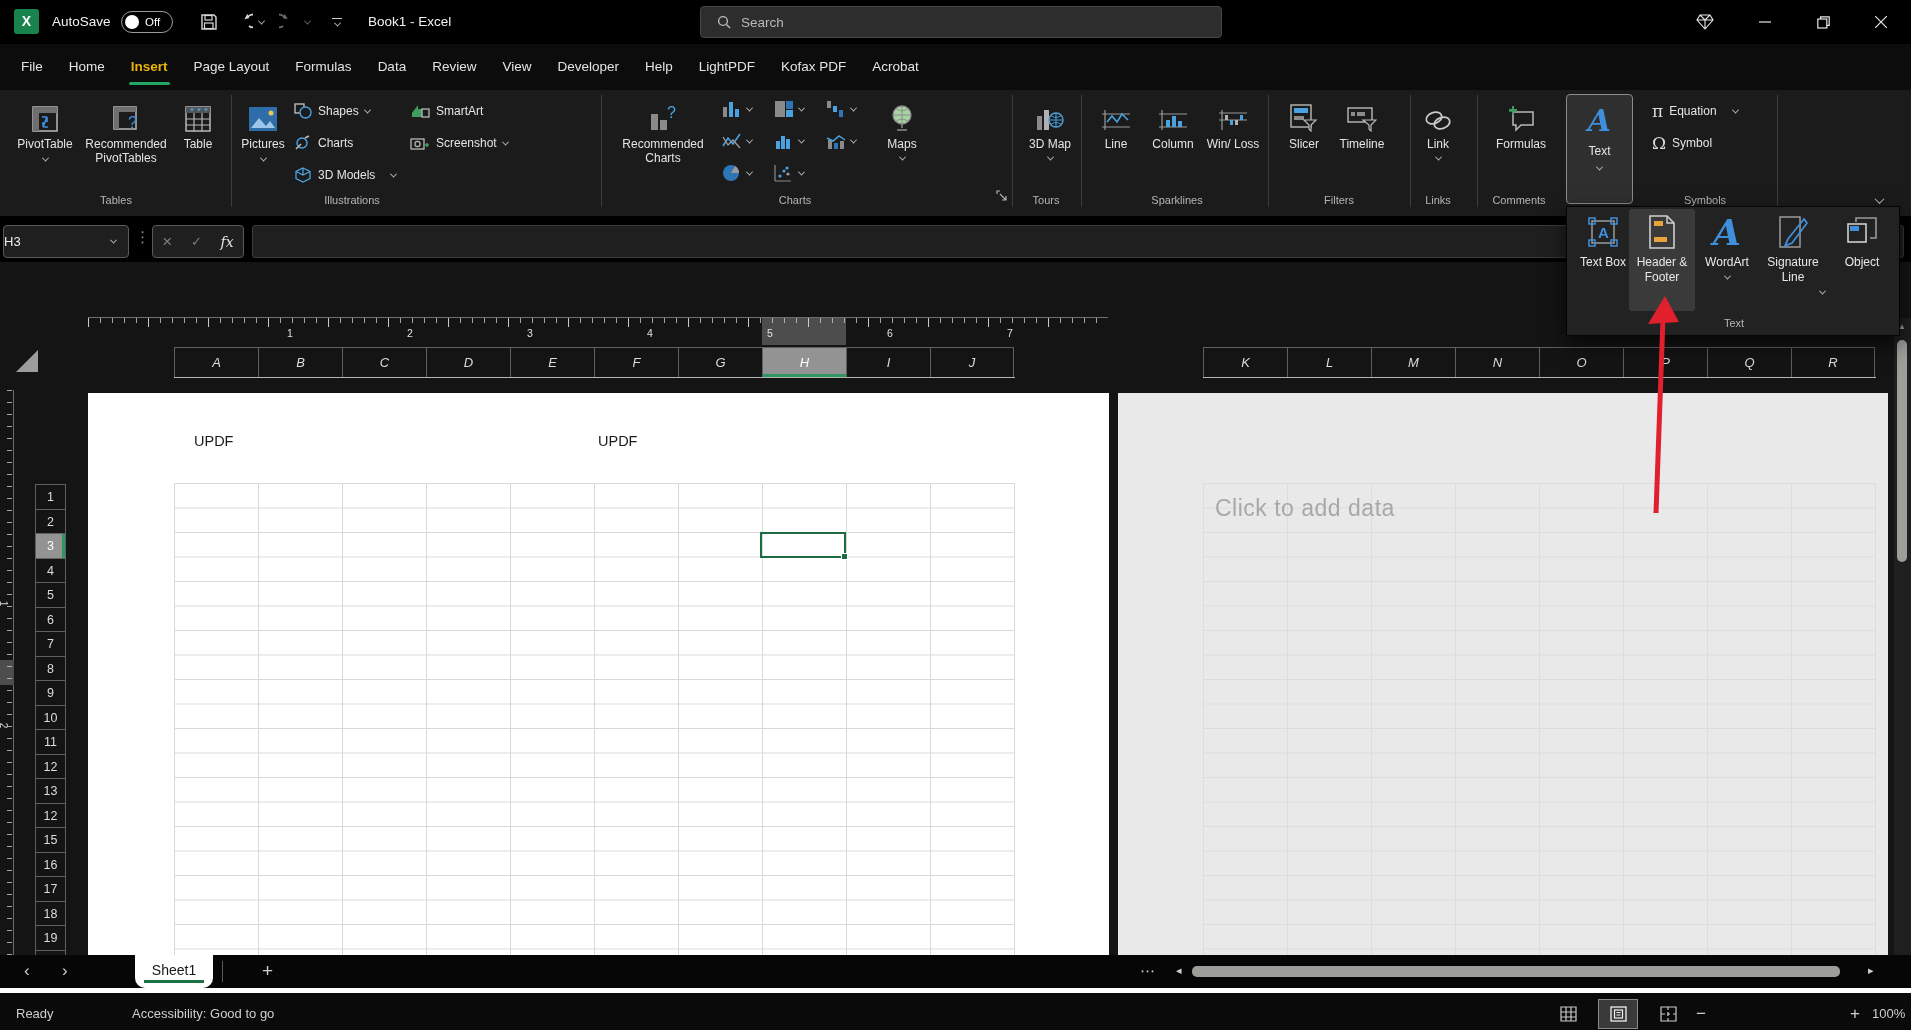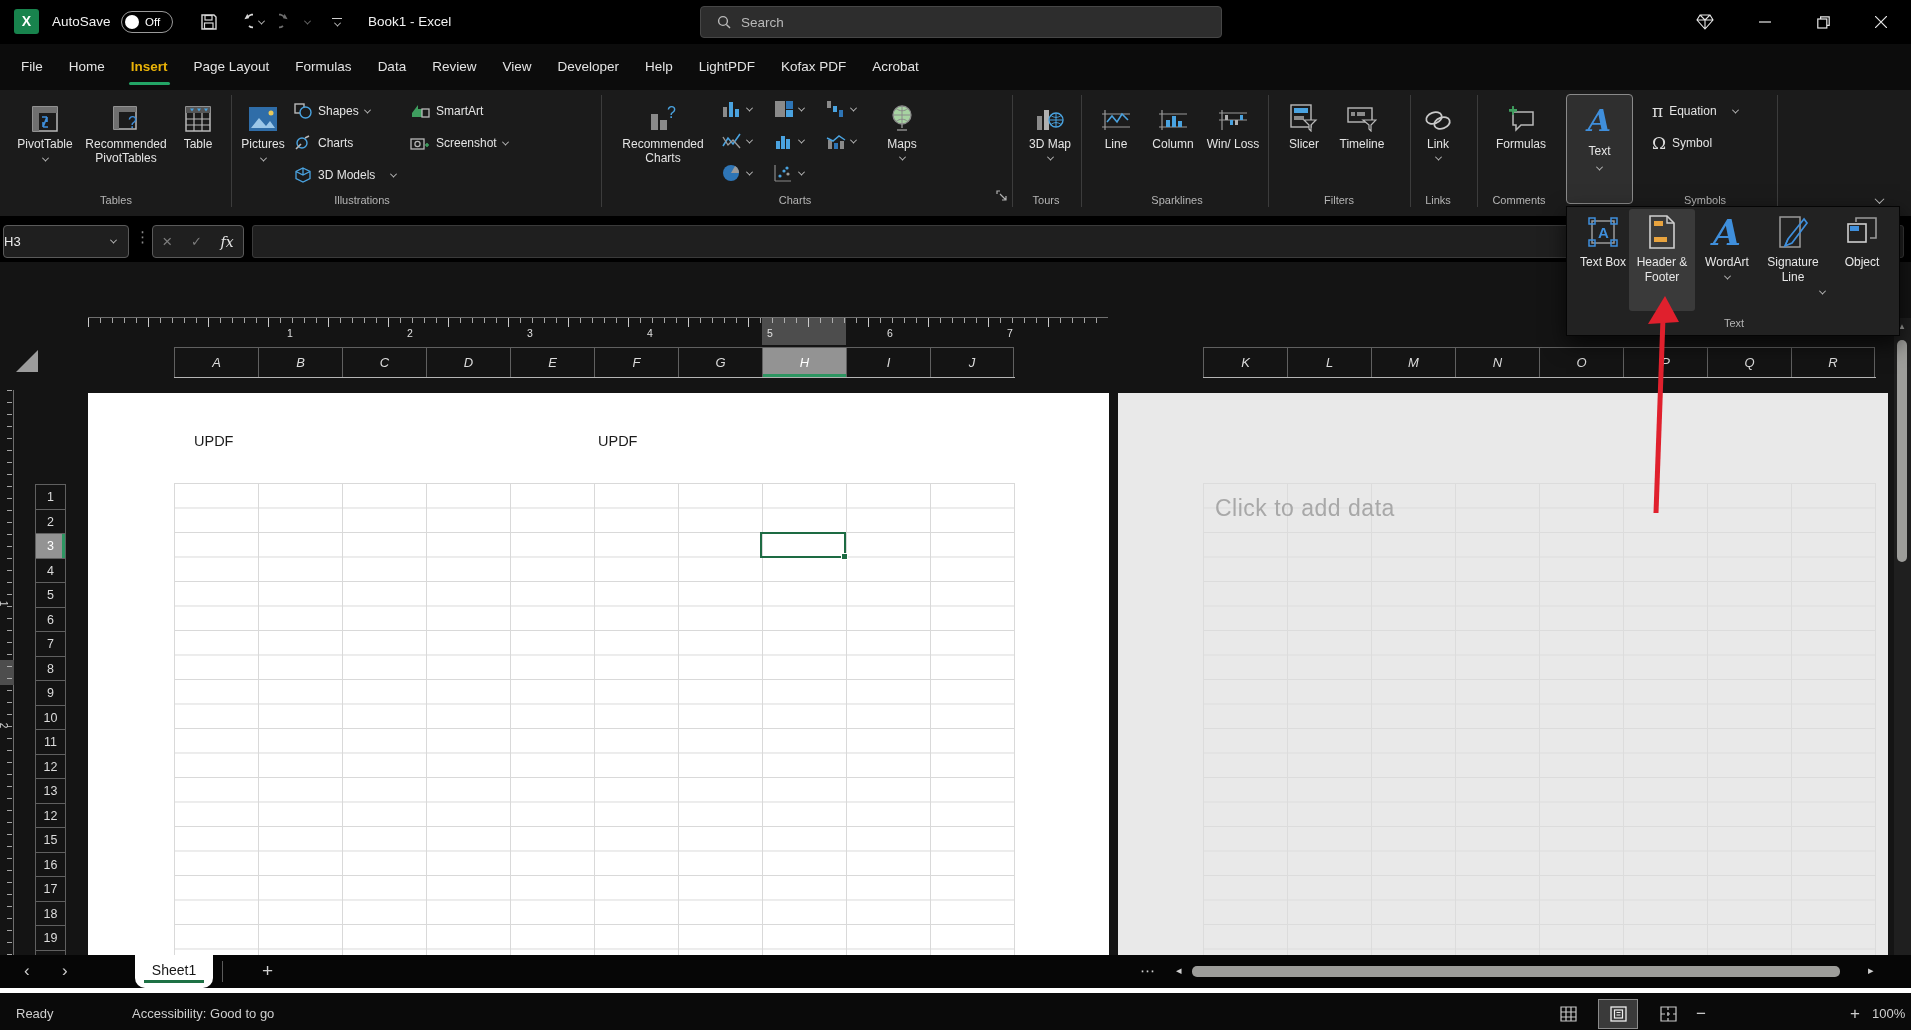--- a/index.html
+++ b/index.html
@@ -321,21 +321,21 @@
     </div>
     <div class="med" style="left:410px;top:42px">
       <svg width="20" height="16" viewBox="0 0 20 16">
           <rect x="1" y="4" width="13" height="10" fill="none" stroke="#b9b9b9" stroke-width="1.3"></rect>
           <circle cx="7.5" cy="9" r="2.6" fill="none" stroke="#b9b9b9" stroke-width="1.2"></circle>
           <path d="M15 10h4 M17 8v4" stroke="#3f9e5f" stroke-width="1.6"></path>
         </svg>
       <span>Screenshot</span>
       <span class="chev sm"></span>
     </div>
-    <div class="glabel" style="left:362px">Illustrations</div>
+    <div class="glabel" style="left:352px">Illustrations</div>
     <div class="gdiv" style="left:601px"></div>
 
     <div class="bigbtn" style="left:613px;width:100px">
       <span class="ic">
         <svg width="28" height="26" viewBox="0 0 28 26">
             <rect x="2" y="8" width="7" height="16" fill="#8a8a8a"></rect>
             <rect x="11" y="14" width="7" height="10" fill="#8a8a8a"></rect>
             <text x="18" y="12" font-size="16" fill="#4aa3e0" font-family="Liberation Sans">?</text>
           </svg>
       </span>

